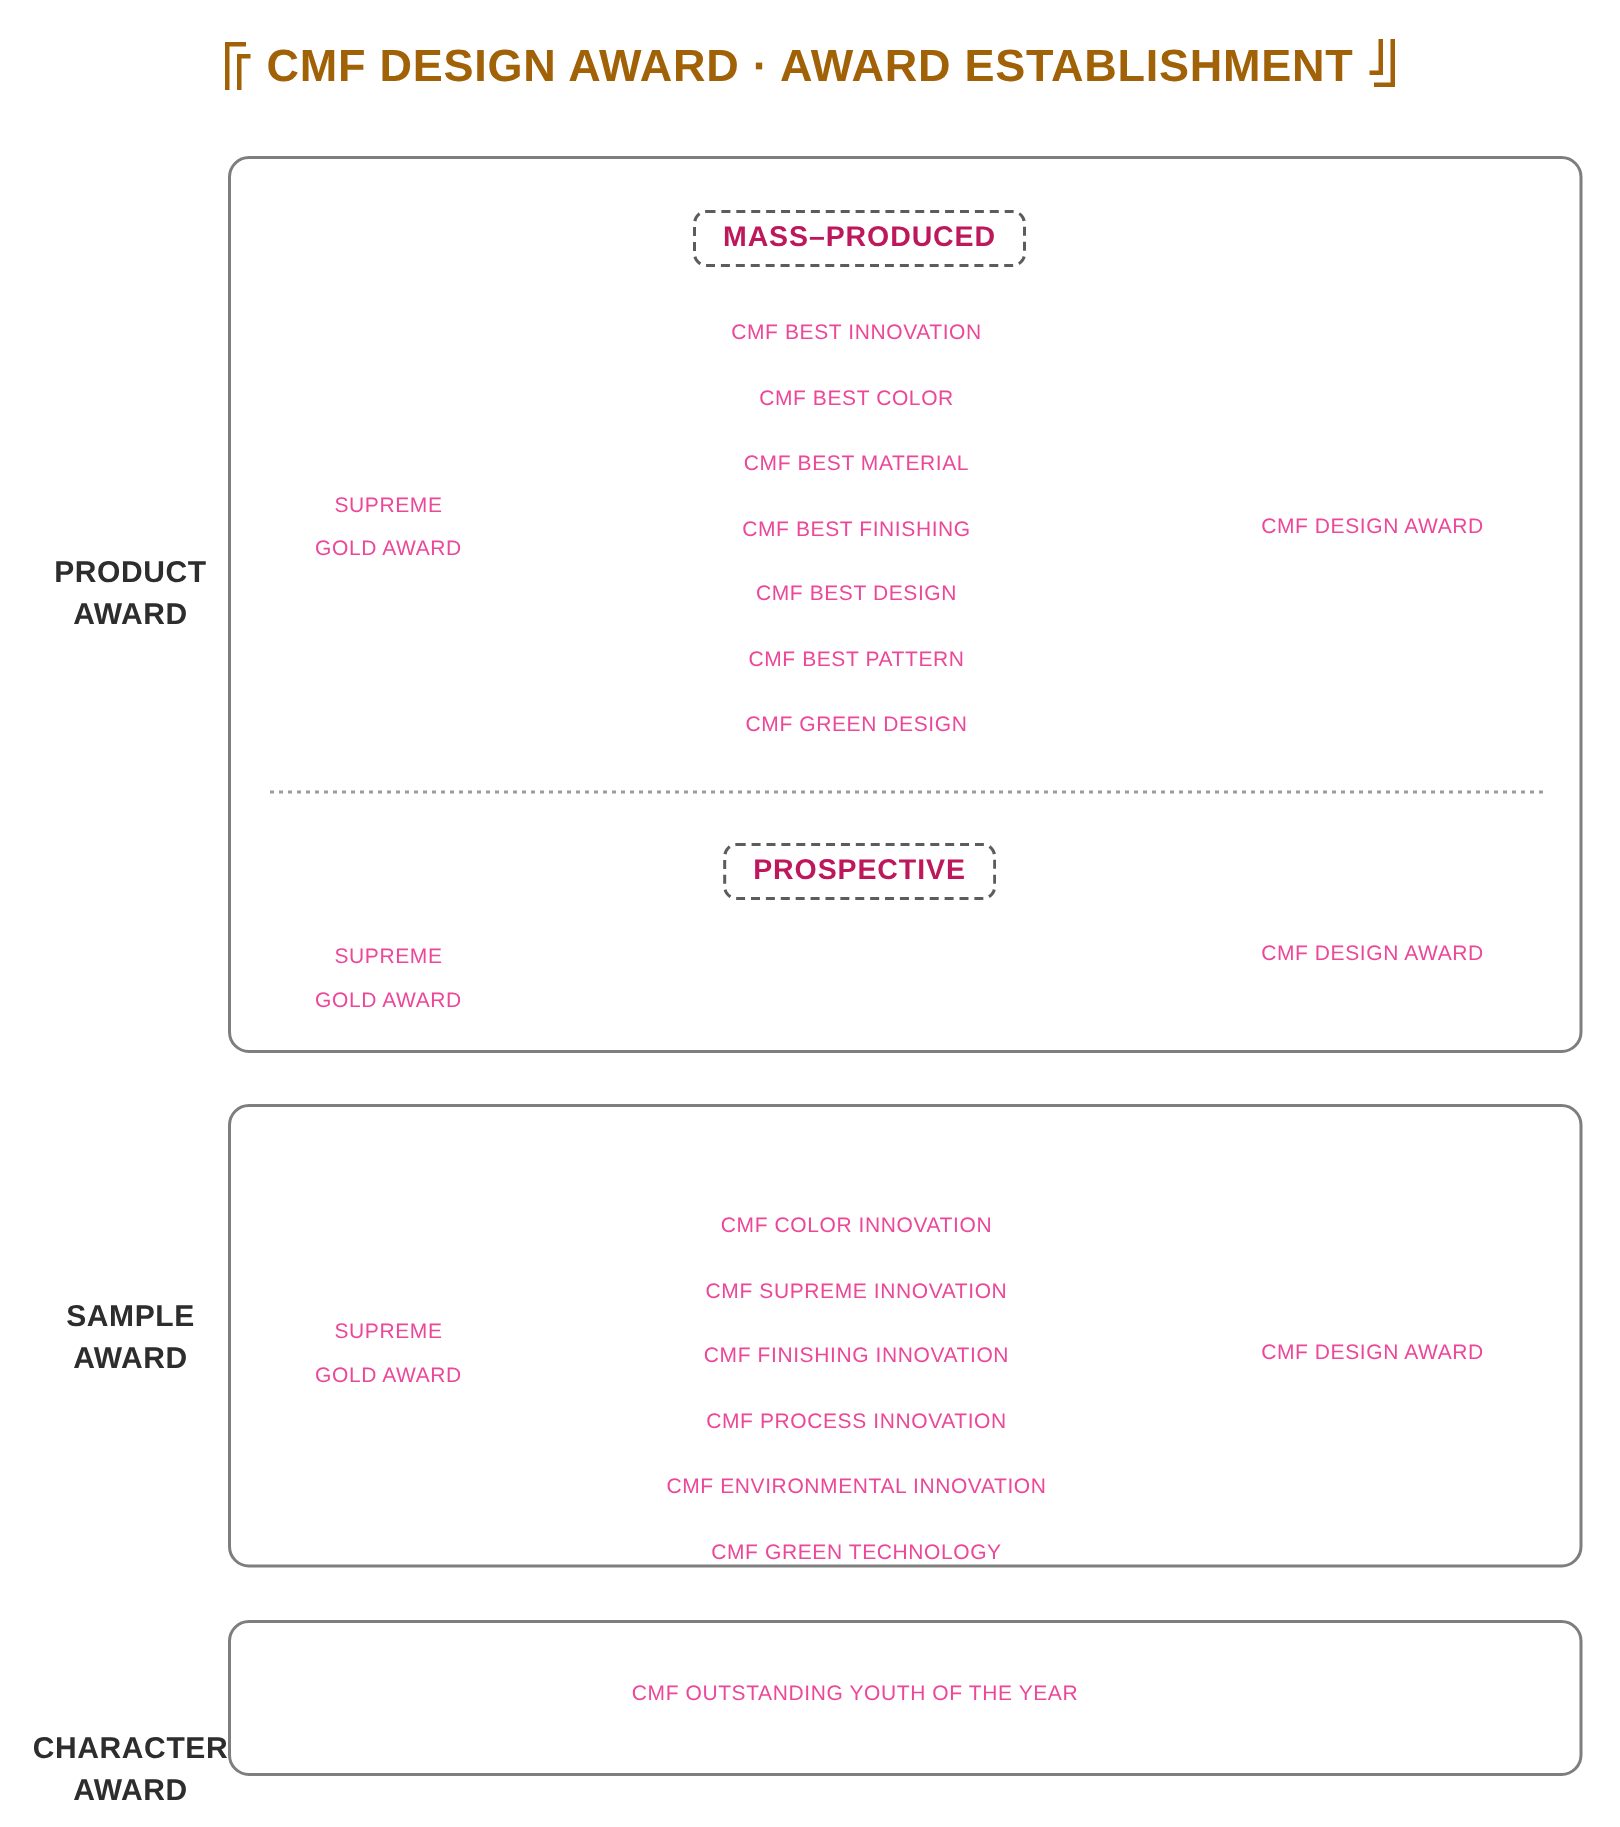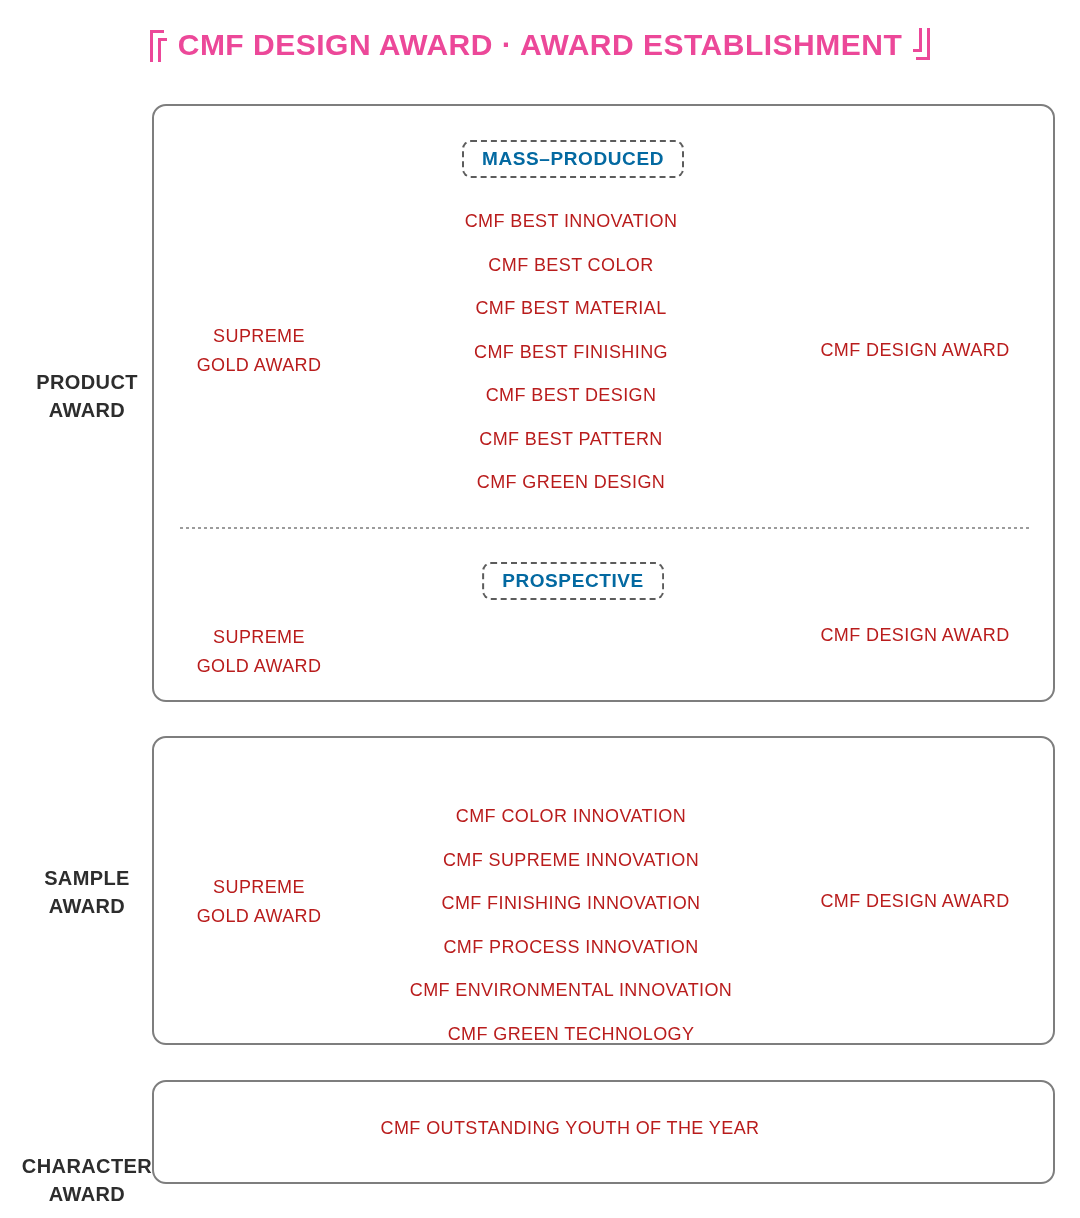--- a/index.html
+++ b/index.html
@@ -12,23 +12,22 @@
     overflow: hidden;
   }
 
   
   .title {
     position: absolute;
     left: 0; top: 27px;
     width: 100%;
     display: flex;
     justify-content: center;
-    align-items: center;
     gap: 12px;
-    color: #ec4899;
+    color: #a16207;
     font-size: 30px;
     font-weight: bold;
     letter-spacing: 0.5px;
     line-height: 36px;
   }
   .bk { position: relative; width: 16px; height: 32px; flex: 0 0 auto; }
   .bk::before, .bk::after { content: ""; position: absolute; }
   .bk-l::before { left: 0; top: 1px; width: 11px; height: 29px; border-left: 3px solid currentColor; border-top: 3px solid currentColor; }
   .bk-l::after  { left: 8px; top: 9px; width: 6px; height: 21px; border-left: 3px solid currentColor; border-top: 3px solid currentColor; }
   .bk-r::before { right: 0; bottom: 1px; width: 11px; height: 29px; border-right: 3px solid currentColor; border-bottom: 3px solid currentColor; }
@@ -63,30 +62,30 @@
 
   
   .badge {
     position: absolute;
     transform: translate(-50%, -50%);
     border: 2px dashed #5C5C5C;
     border-radius: 9px;
     padding: 6px 18px;
     font-size: 19px;
     font-weight: bold;
-    color: #0369a1;
+    color: #be185d;
     letter-spacing: 0.6px;
     background: #ffffff;
     white-space: nowrap;
   }
   .badge-mass        { left: 573px; top: 159px; }
   .badge-prospective { left: 573px; top: 581px; }
 
   
-  .gray { color: #b91c1c; font-size: 18px; letter-spacing: 0.4px; }
+  .gray { color: #ec4899; font-size: 14px; letter-spacing: 0.4px; }
 
   .center-list {
     position: absolute;
     transform: translateX(-50%);
     text-align: center;
     white-space: nowrap;
   }
   .list-mass   { left: 571px; top: 200px; }
   .list-sample { left: 571px; top: 795px; text-align: center; }
   .center-list .item { height: 43.5px; line-height: 43.5px; }

